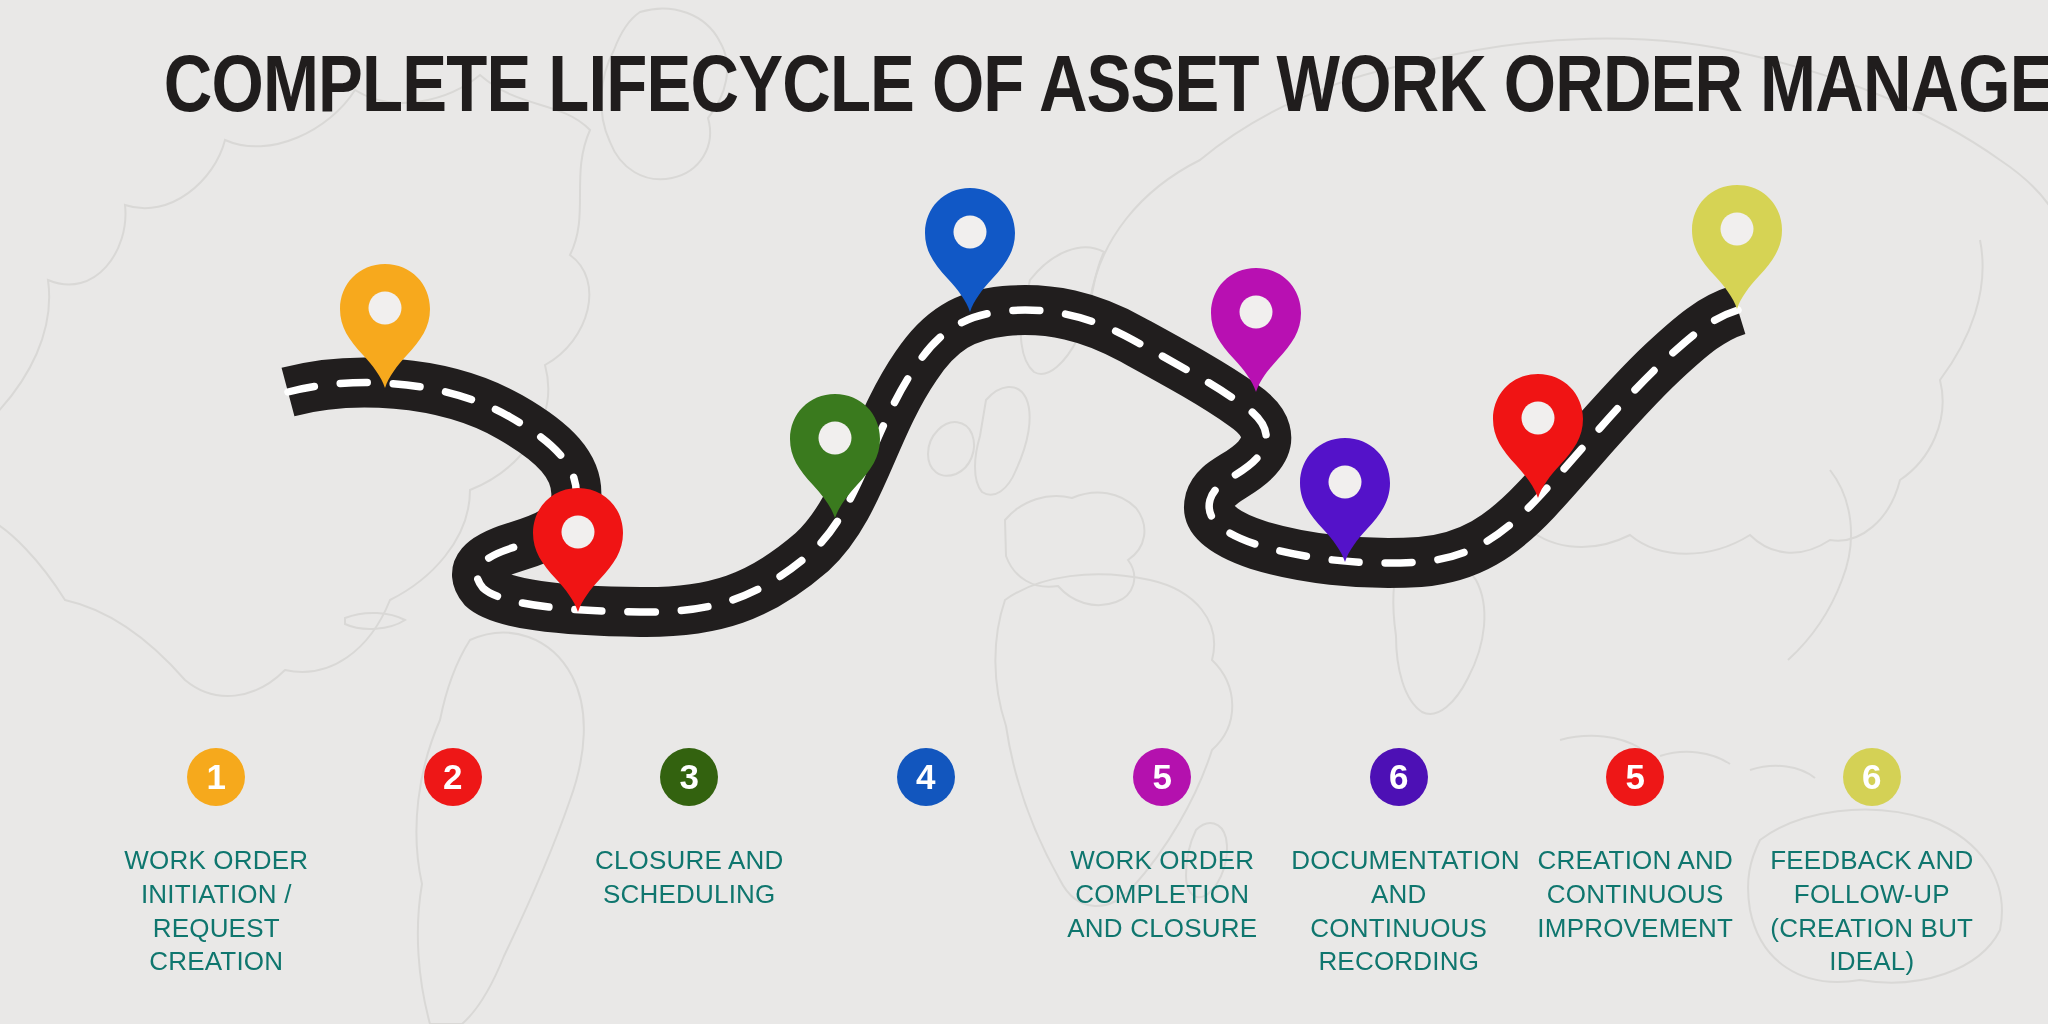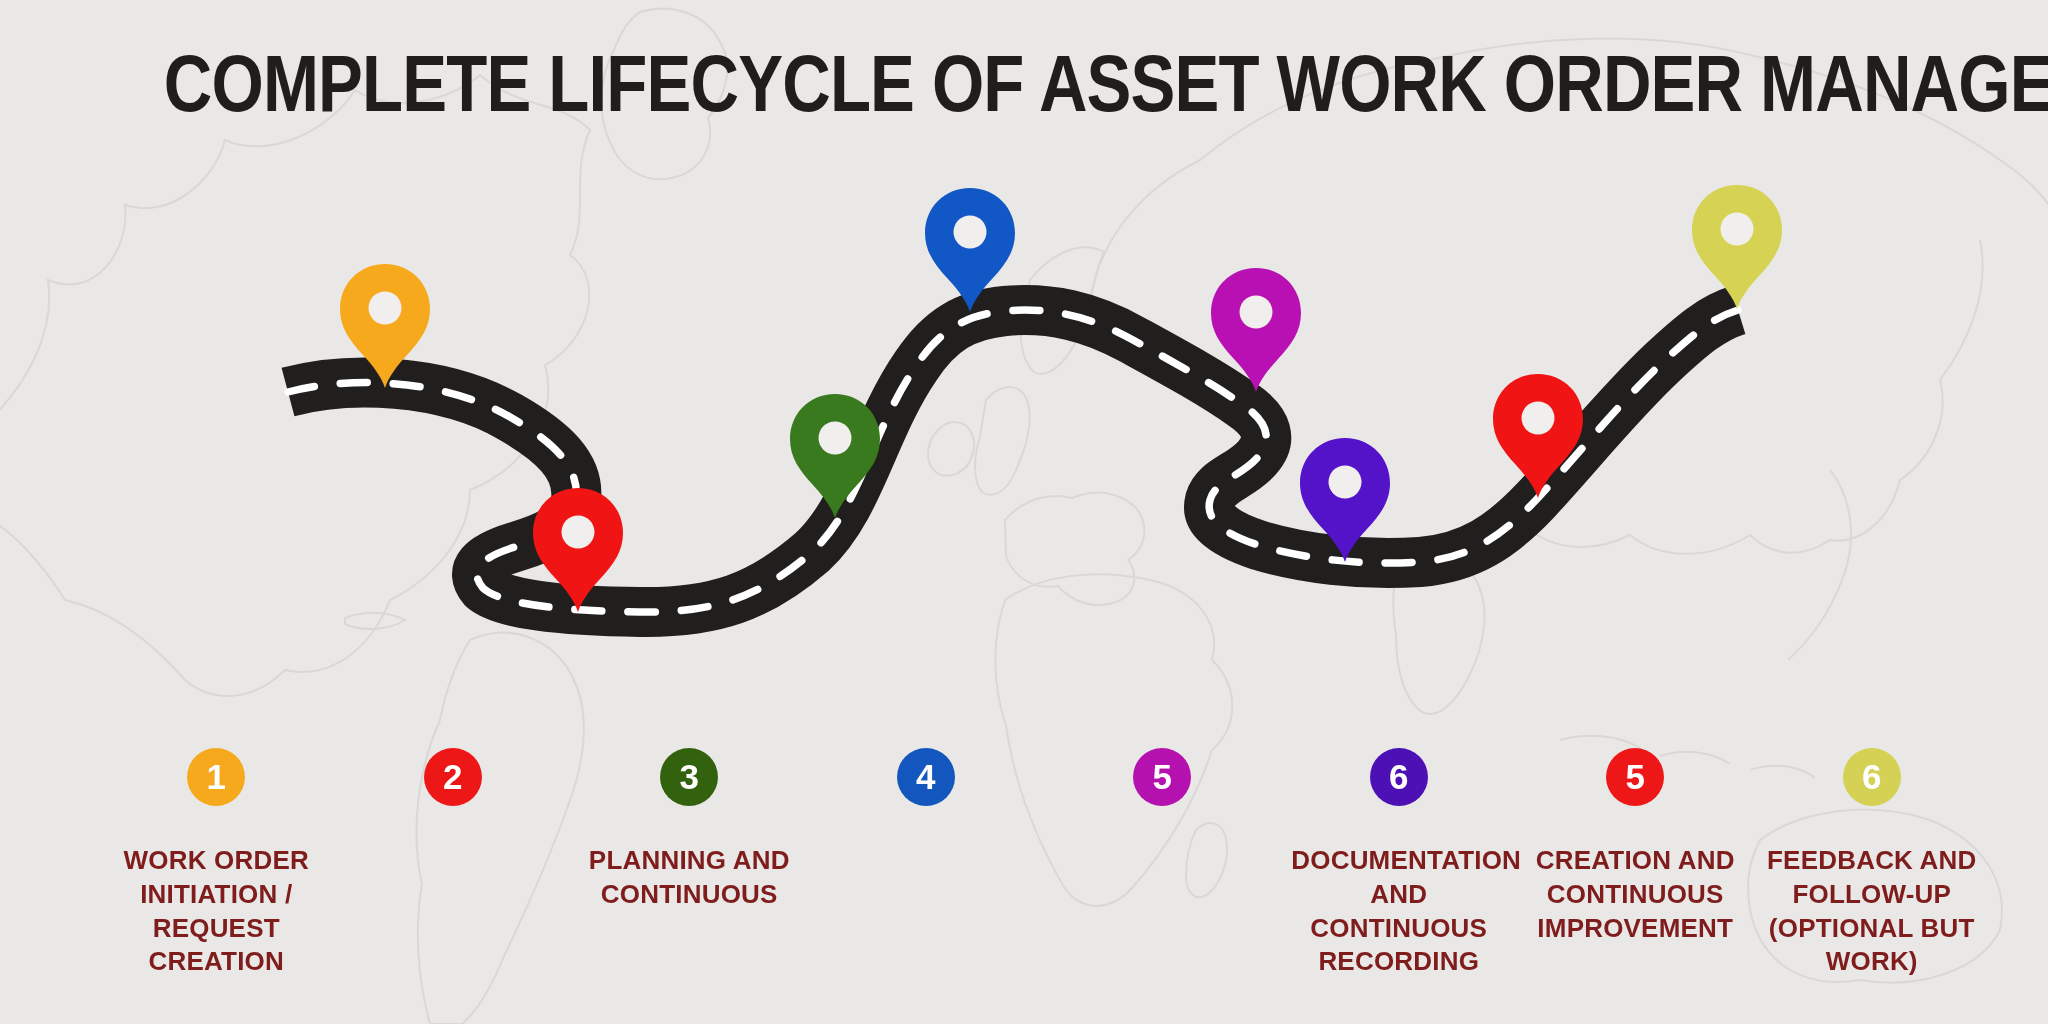--- a/index.html
+++ b/index.html
@@ -18,22 +18,22 @@
     position:absolute;left:100px;top:748px;width:1888px;
     display:grid;grid-template-columns:repeat(8,1fr);column-gap:4px;
   }
   .step{display:flex;flex-direction:column;align-items:center;gap:38px;text-align:center;}
   .badge{
     width:58px;height:58px;border-radius:50%;
     display:flex;align-items:center;justify-content:center;
     color:#ffffff;font-size:35px;font-weight:800;
   }
   .label{
-    font-size:26px;font-weight:700;line-height:1.3;
-    color:#7f1d1d;max-width:215px;letter-spacing:0.2px;
+    font-size:26px;font-weight:400;line-height:1.3;
+    color:#0f766e;max-width:215px;letter-spacing:0.2px;
   }
 </style>
 </head>
 <body>
 
 <div class="canvas">
 
   <svg class="scene" width="2048" height="1024" viewBox="0 0 2048 1024">
     <defs>
       <symbol id="pin-shape" viewBox="0 0 96 127">
@@ -85,45 +85,46 @@
     </div>
     <div class="step">
       <div class="badge" style="background-color: rgb(238, 23, 23);">
         <span>2</span>
       </div>
     </div>
     <div class="step">
       <div class="badge" style="background-color: rgb(51, 98, 15);">
         <span>3</span>
       </div>
-      <div class="label">PLANNING AND CONTINUOUS</div>
+      <div class="label">CLOSURE AND SCHEDULING</div>
     </div>
     <div class="step">
       <div class="badge" style="background-color: rgb(18, 86, 190);">
         <span>4</span>
       </div>
     </div>
     <div class="step">
       <div class="badge" style="background-color: rgb(180, 17, 174);">
         <span>5</span>
       </div>
+      <div class="label">WORK ORDER COMPLETION AND CLOSURE</div>
     </div>
     <div class="step">
       <div class="badge" style="background-color: rgb(77, 16, 181);">
         <span>6</span>
       </div>
       <div class="label">DOCUMENTATION AND CONTINUOUS RECORDING</div>
     </div>
     <div class="step">
       <div class="badge" style="background-color: rgb(238, 23, 23);">
         <span>5</span>
       </div>
       <div class="label">CREATION AND CONTINUOUS IMPROVEMENT</div>
     </div>
     <div class="step">
       <div class="badge" style="background-color: rgb(212, 209, 85);">
         <span>6</span>
       </div>
-      <div class="label">FEEDBACK AND FOLLOW-UP (OPTIONAL BUT WORK)</div>
+      <div class="label">FEEDBACK AND FOLLOW-UP (CREATION BUT IDEAL)</div>
     </div>
   </div>
 
 </div>
 
 </body></html>

